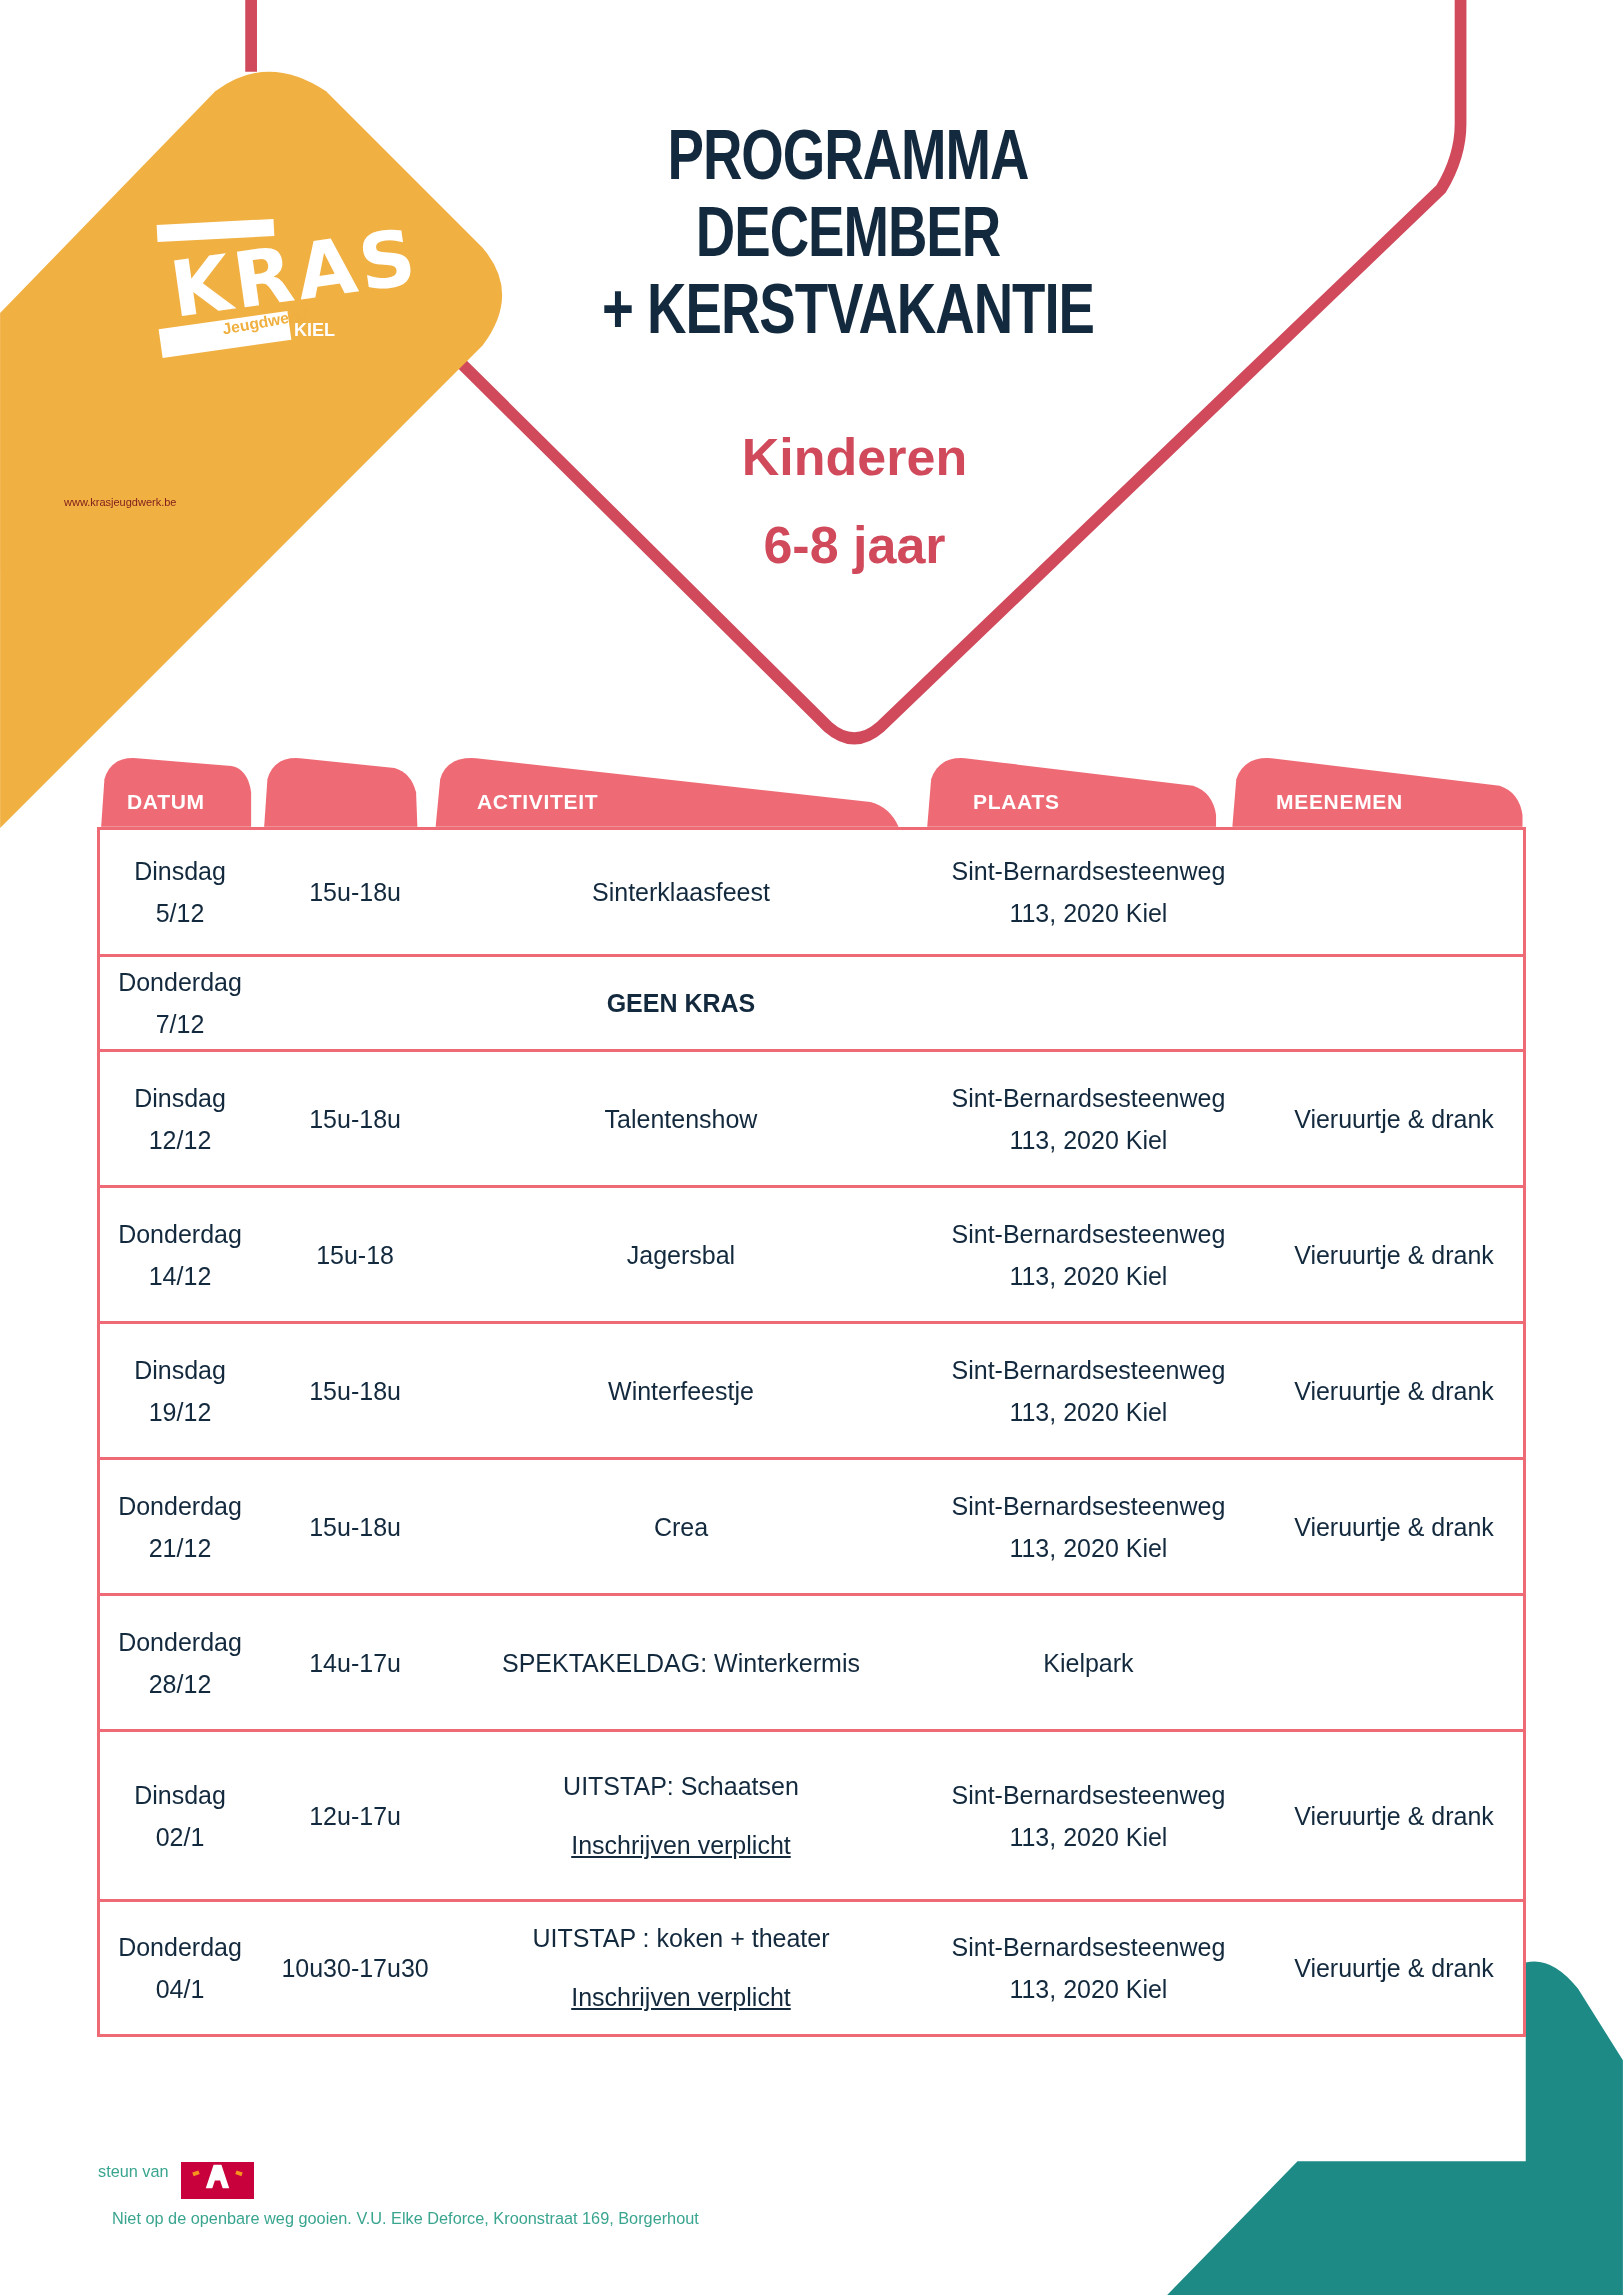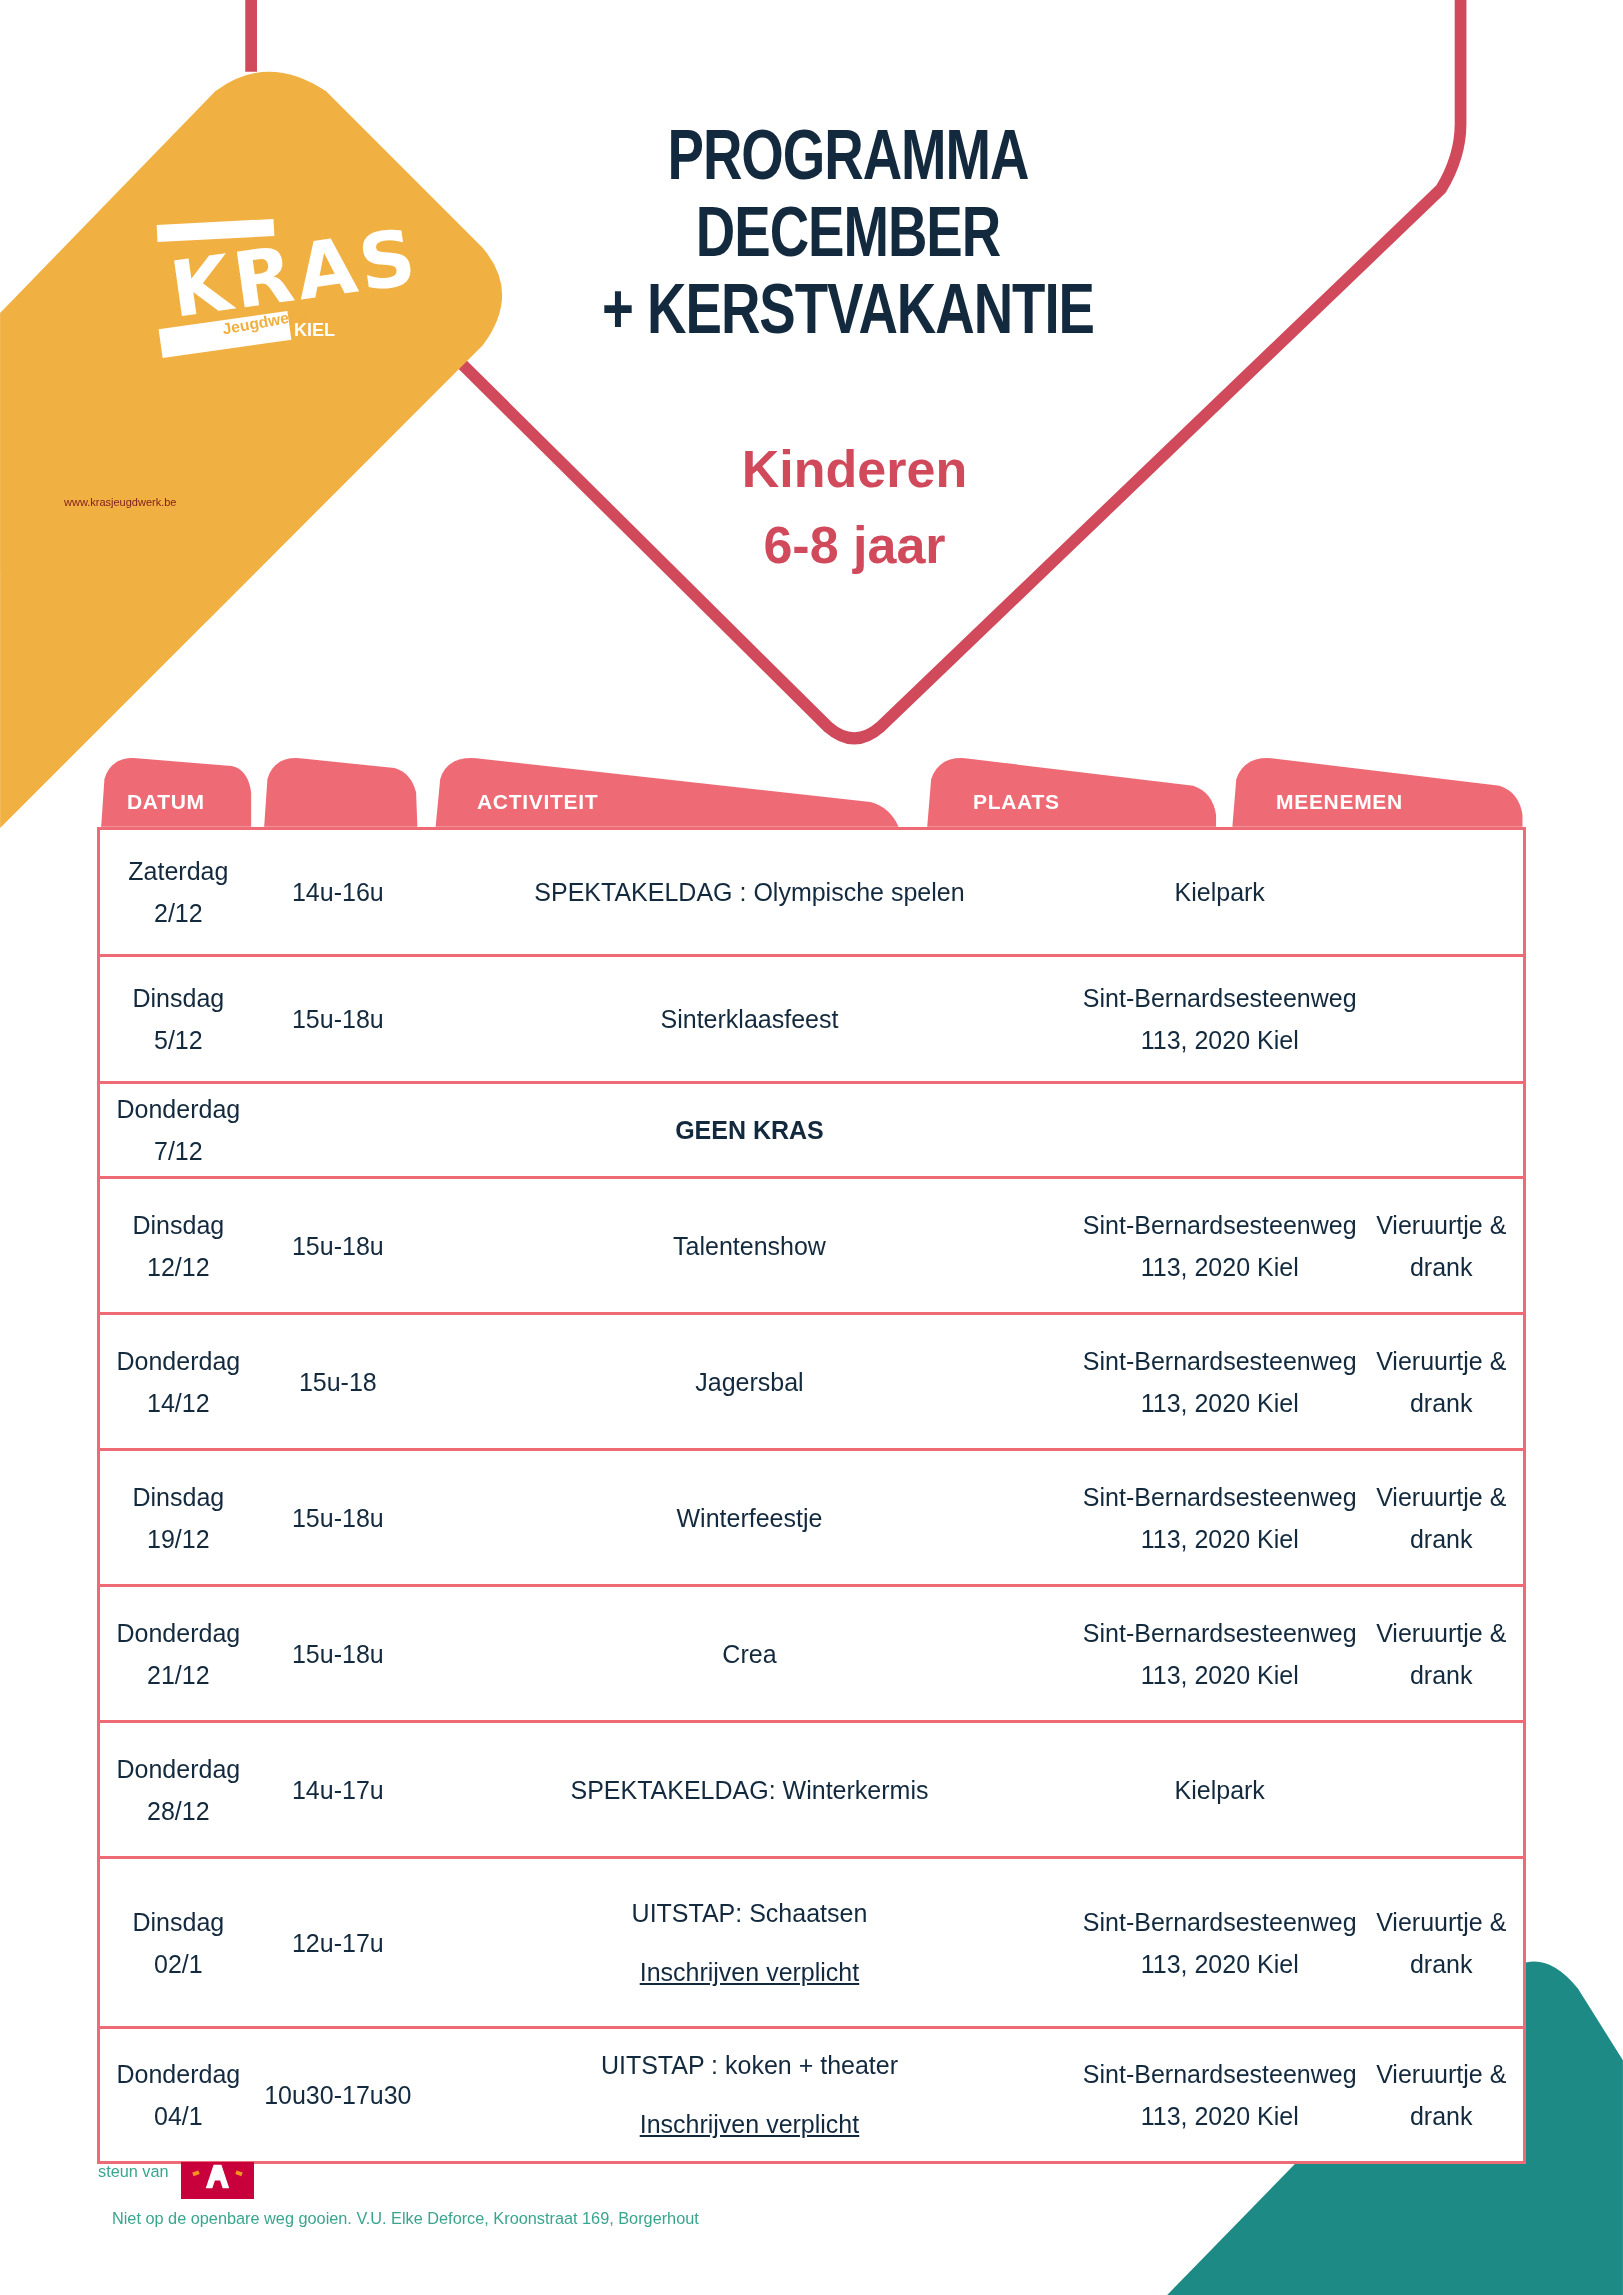--- a/index.html
+++ b/index.html
@@ -51,41 +51,31 @@
   <div class="logo-bar" style="left:3.3px;top:111px;width:130px;height:29px;transform:rotate(-8deg);"></div>
   <div class="logo-sub">Jeugdwerk!</div>
   <div class="logo-kiel">KIEL</div>
 </div>
 <div class="url">www.krasjeugdwerk.be</div>
 
 <div class="title" style="top:117px;">PROGRAMMA</div>
 <div class="title" style="top:194px;">DECEMBER</div>
 <div class="title" style="top:271px;">+ KERSTVAKANTIE</div>
 
-<div class="sub" style="top:427px;margin-top:12px;">Kinderen</div>
+<div class="sub" style="top:427px;">Kinderen</div>
 <div class="sub" style="top:515px;">6-8 jaar</div>
 
 <div class="tab-label" style="left:127px;">DATUM</div>
 <div class="tab-label" style="left:307px;margin-top:40px;">UUR</div>
 <div class="tab-label" style="left:477px;">ACTIVITEIT</div>
 <div class="tab-label" style="left:973px;">PLAATS</div>
 <div class="tab-label" style="left:1276px;">MEENEMEN</div>
 
 <table class="prog">
   <tbody>
-      <tr style="height:127px; border-top:none;">
-    <td class="c-date" style="border-top:none;">
-          <div>Zaterdag</div>
-          <div>2/12</div>
-        </td>
-    <td class="c-time" style="border-top:none;">14u-16u</td>
-    <td class="c-act" style="border-top:none;">SPEKTAKELDAG : Olympische spelen</td>
-    <td class="c-place" style="border-top:none;">Kielpark</td>
-    <td class="c-bring" style="border-top:none;"></td>
-  </tr>
   <tr style="height:127px;">
     <td>
           <div>Dinsdag</div>
           <div>5/12</div>
         </td>
     <td>15u-18u</td>
     <td>Sinterklaasfeest</td>
     <td>
           <div>Sint-Bernardsesteenweg</div>
           <div>113, 2020 Kiel</div>

